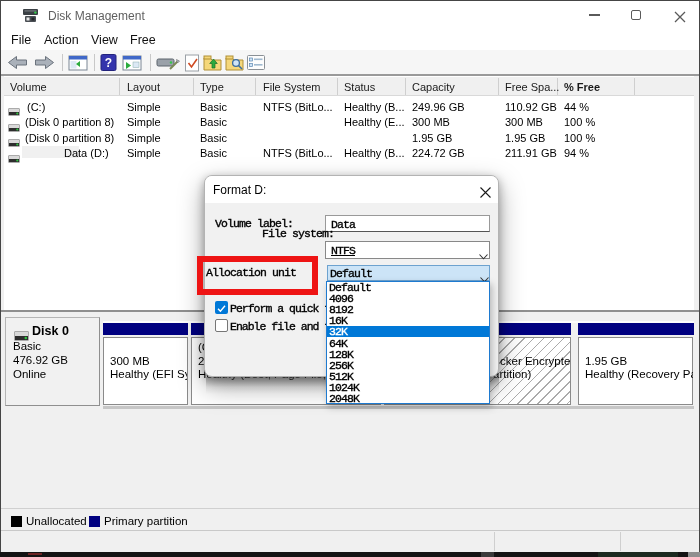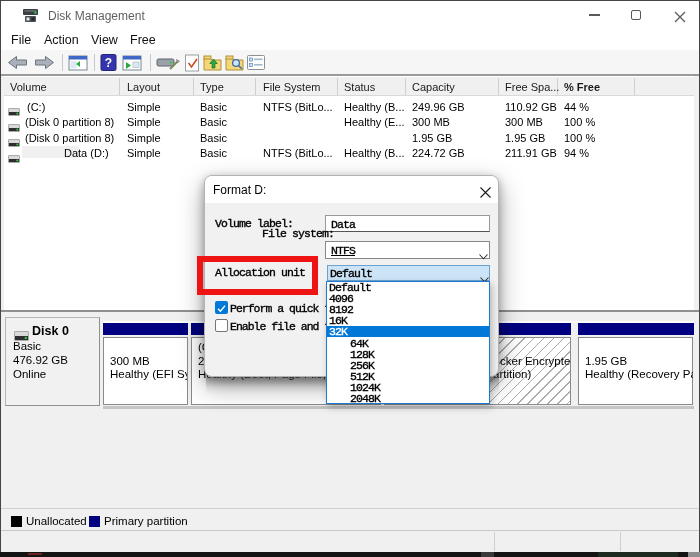--- a/index.html
+++ b/index.html
@@ -275,21 +275,21 @@
 <div class="abs" style="left:325px;top:215px;width:165px;height:17px;background:#fff;border:1px solid #999;border-bottom-color:#555;"></div>
 <div class="abs mono" style="left:331px;top:218px;font-size:11px;color:#000;">Data</div>
 
 <div class="abs mono" style="left:215px;top:227px;font-size:11px;color:#000;padding-left:47px;">File system:</div>
 <div class="abs" style="left:325px;top:241px;width:165px;height:18px;background:#fff;border:1px solid #888;"></div>
 <div class="abs mono" style="left:331px;top:244px;font-size:11px;color:#000;text-decoration:underline;">NTFS</div>
 <div class="abs" style="left:479px;top:246px;"><svg width="9" height="6">
       <path d="M0.5 0.5 L4.5 4.8 L8.5 0.5" stroke="#333" stroke-width="1.1" fill="none"></path>
     </svg></div>
 
-<div class="abs mono" style="left:215px;top:266px;font-size:11px;color:#000;text-align:right;">Allocation unit</div>
+<div class="abs mono" style="left:206px;top:266px;font-size:11px;color:#000;text-align:right;">Allocation unit</div>
 <div class="abs" style="left:327px;top:265px;width:163px;height:16px;background:#cce4f7;border:1px solid #6da2cf;"></div>
 <div class="abs mono" style="left:330px;top:267px;font-size:11px;color:#000;">Default</div>
 <div class="abs" style="left:480px;top:269px;"><svg width="9" height="6">
       <path d="M0.5 0.5 L4.5 4.8 L8.5 0.5" stroke="#333" stroke-width="1.1" fill="none"></path>
     </svg></div>
 
 <div class="abs" style="left:215px;top:301px;width:13px;height:13px;background:#0078d7;border-radius:2px;">
   <svg width="13" height="13">
       <path d="M3 6.7 L5.4 9.2 L10 3.8" stroke="#fff" stroke-width="1.4" fill="none"></path>
     </svg>
@@ -299,13 +299,13 @@
 <div class="abs mono" style="left:230px;top:320px;font-size:11px;color:#000;white-space:nowrap;letter-spacing:-1px;">Enable file and folder compression</div>
 
 <div class="abs" style="left:206px;top:377px;width:293px;height:17px;background:linear-gradient(to bottom, rgba(70,70,70,0.42), rgba(120,120,120,0.12) 60%, rgba(240,240,240,0));"></div>
 
 <div class="abs" style="left:197px;top:256px;width:121px;height:39px;border:6px solid #ee1414;"></div>
 
 <div class="abs" id="ddl" style="left:326px;top:281px;width:164px;height:123px;background:#fff;border:1px solid #1e7ad0;box-shadow:2px 3px 7px rgba(0,0,0,0.25);"></div>
 <div class="abs mono" style="left:329px;top:282px;font-size:11px;color:#000;line-height:11.1px;">Default<br>4096<br>8192<br>16K</div>
 <div class="abs" style="left:327px;top:326.4px;width:162px;height:11.1px;background:#0078d7;"></div>
 <div class="abs mono" style="left:329px;top:326.4px;font-size:11px;color:#fff;line-height:11.1px;">32K</div>
-<div class="abs mono" style="left:329px;top:337.5px;font-size:11px;color:#000;line-height:11.1px;margin-left:21px;">64K<br>128K<br>256K<br>512K<br>1024K<br>2048K</div>
+<div class="abs mono" style="left:329px;top:337.5px;font-size:11px;color:#000;line-height:11.1px;">64K<br>128K<br>256K<br>512K<br>1024K<br>2048K</div>
 
 </body></html>

